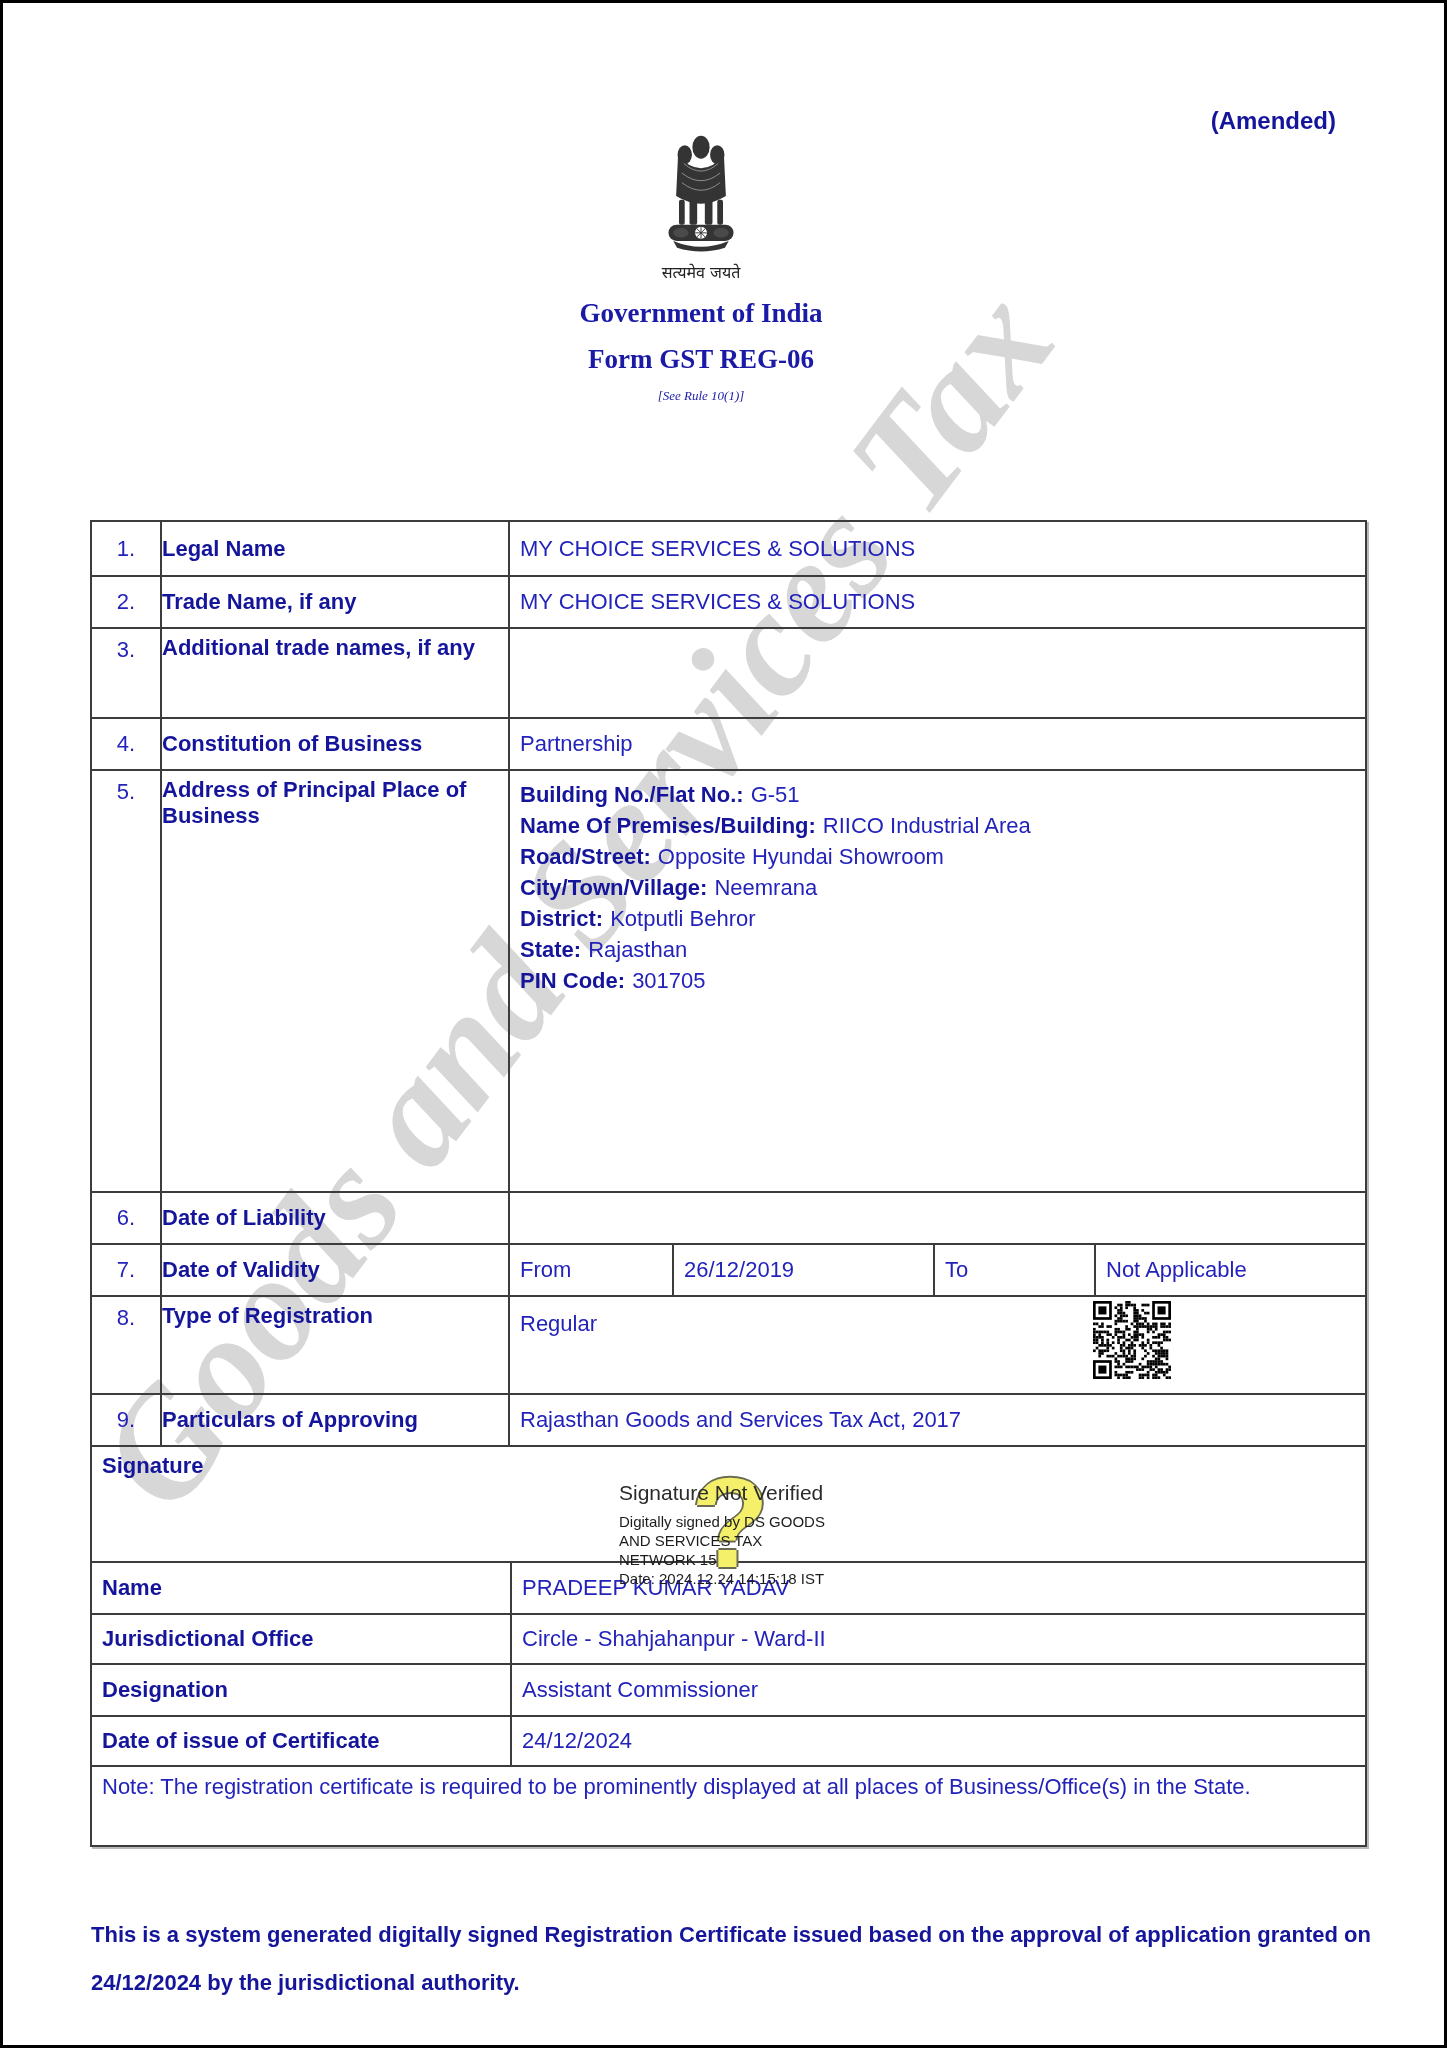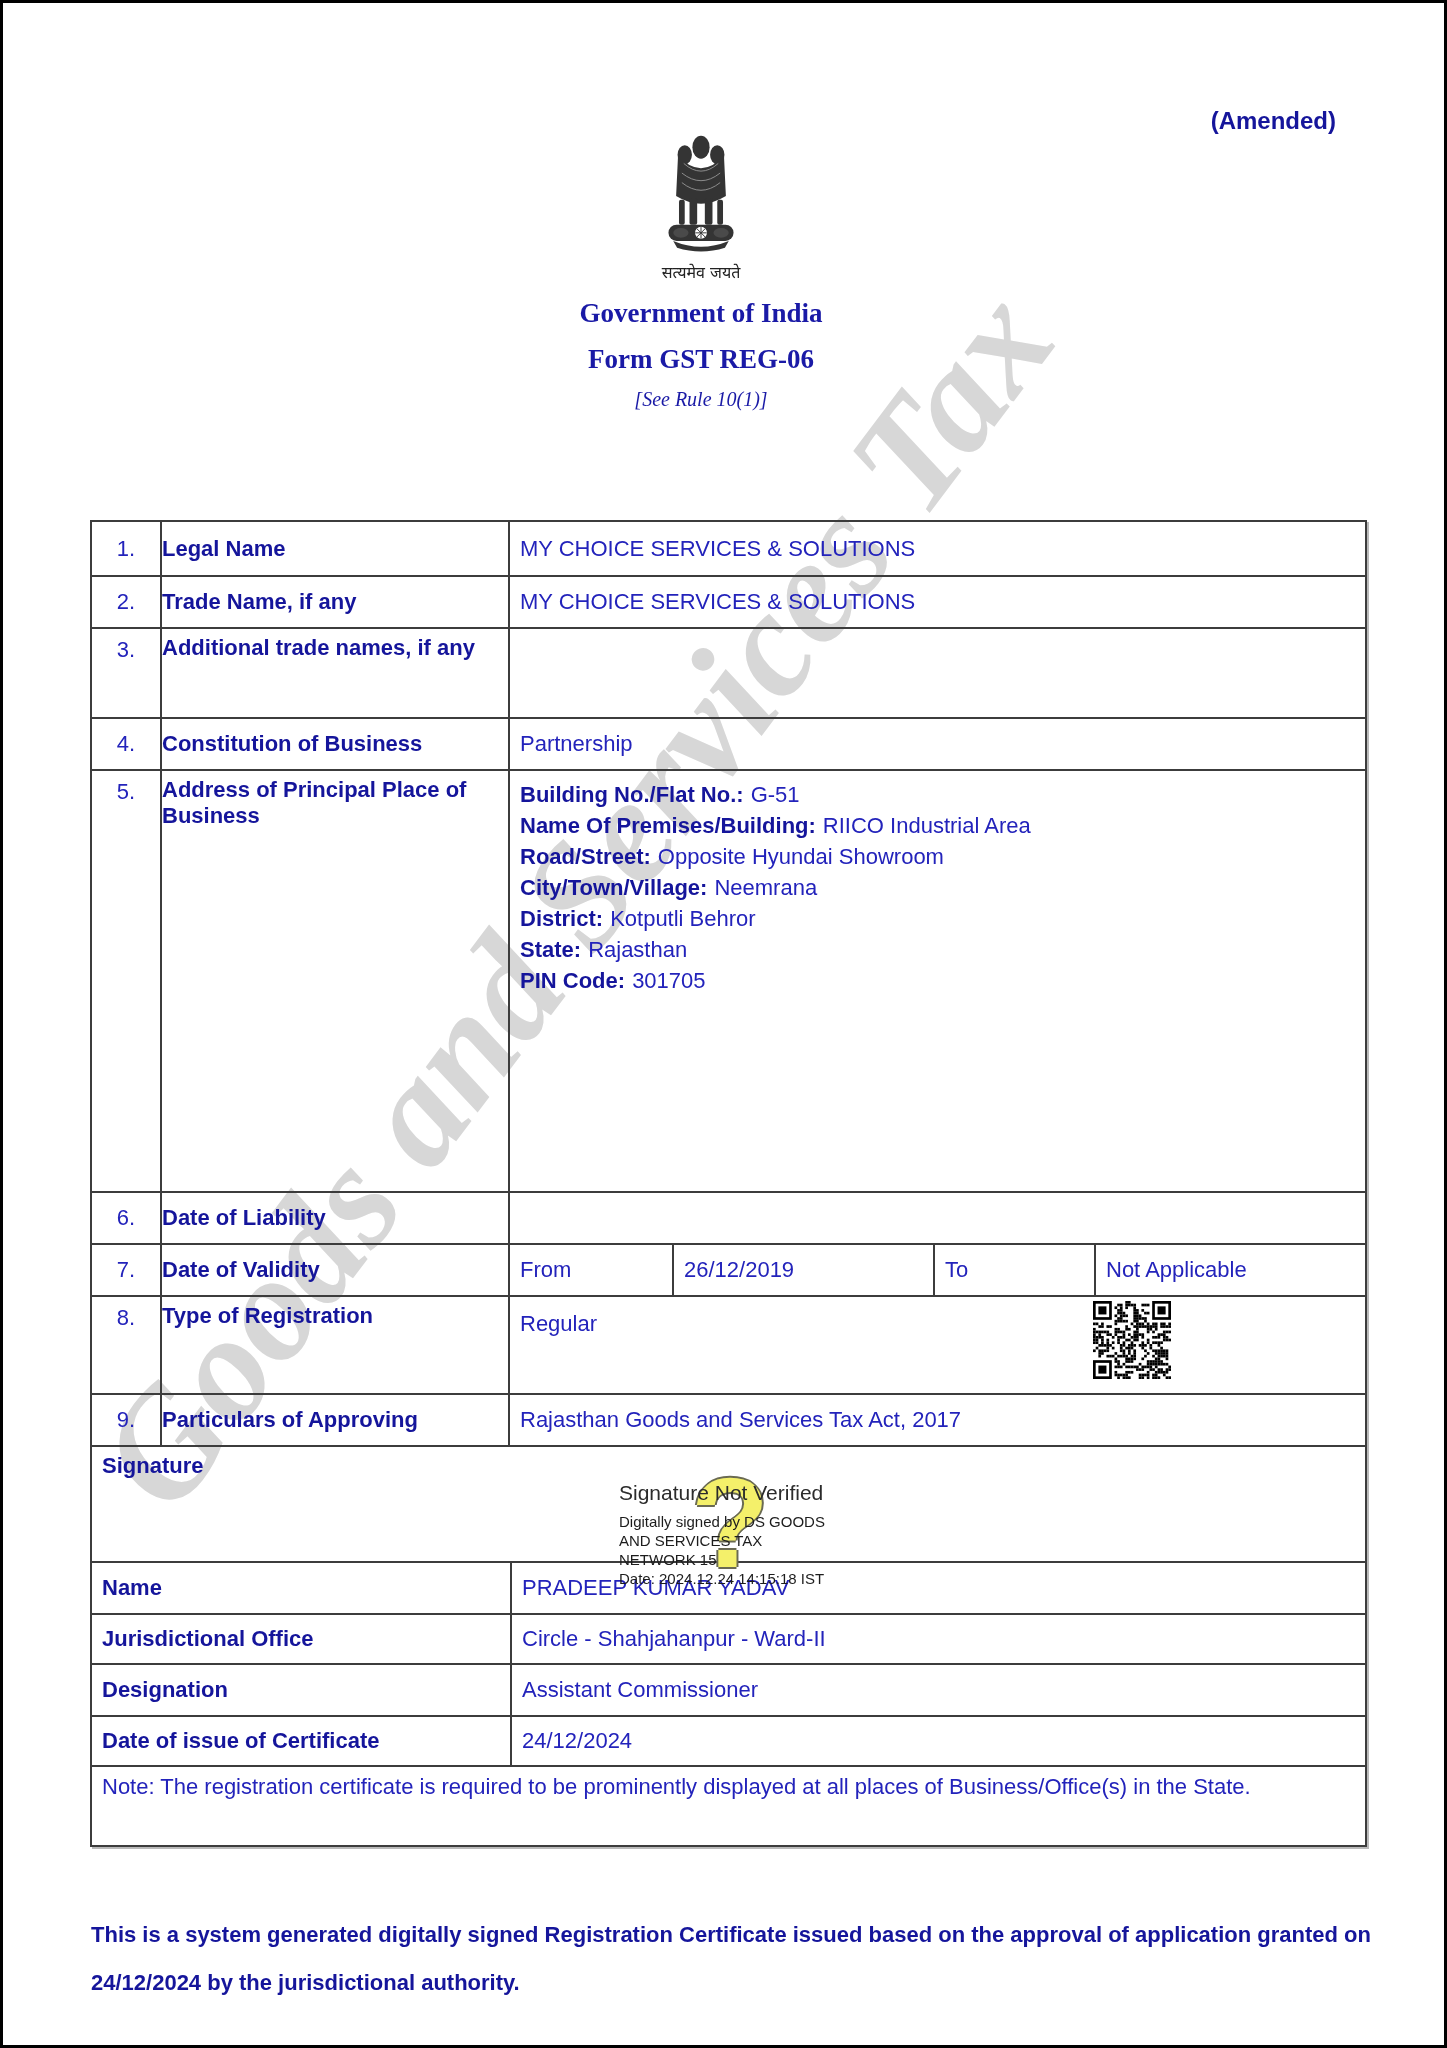--- a/index.html
+++ b/index.html
@@ -16,21 +16,21 @@
     font-family:"Liberation Serif",serif;font-style:italic;font-weight:bold;
     font-size:150px;color:#d7d7d7;z-index:0;pointer-events:none;
   }
   
   .amended{position:absolute;top:104px;right:108px;font-size:24px;font-weight:bold;color:var(--blue-lab);}
   .hdr{position:absolute;left:0;right:45px;text-align:center;}
   .emblem-wrap{top:126px;}
   .motto{top:258px;font-size:16px;color:#222;font-family:"DejaVu Sans",sans-serif;}
   .gov{top:295px;font-family:"Liberation Serif",serif;font-weight:bold;font-size:27px;color:var(--serif-blue);}
   .form{top:341px;font-family:"Liberation Serif",serif;font-weight:bold;font-size:27px;color:var(--serif-blue);}
-  .rule{top:385px;font-family:"Liberation Serif",serif;font-style:italic;font-size:20px;color:var(--serif-blue);}
+  .rule{top:385px;font-family:"Liberation Serif",serif;font-style:italic;font-size:13px;color:var(--serif-blue);}
   .cert{top:417px;font-family:"Liberation Serif",serif;font-weight:bold;font-size:27px;color:var(--serif-blue);}
   .regno{position:absolute;left:175px;top:462px;font-family:"Liberation Serif",serif;font-weight:bold;font-size:26px;color:var(--serif-blue);}
   
   .tbl{position:absolute;left:87px;top:517px;width:1273px;border:2px solid var(--bdr);box-shadow:2px 2px 0 rgba(130,130,130,.55);font-size:22px;}
   .trow{display:flex;border-top:2px solid var(--bdr);box-sizing:border-box;position:relative;}
   .trow:first-child{border-top:none;}
   .h53{height:53px}.h52{height:52px}.h90{height:90px}.h422{height:422px}
   .h98{height:98px}.h156{height:116px}.h50{height:50px}.h80{height:80px}
   .cnum{flex:0 0 68px;display:flex;justify-content:center;align-items:center;color:var(--blue-val);box-sizing:border-box;}
   .clabel{flex:0 0 348px;border-left:2px solid var(--bdr);padding:6px 0;font-weight:bold;color:var(--blue-lab);display:flex;align-items:center;box-sizing:border-box;}

